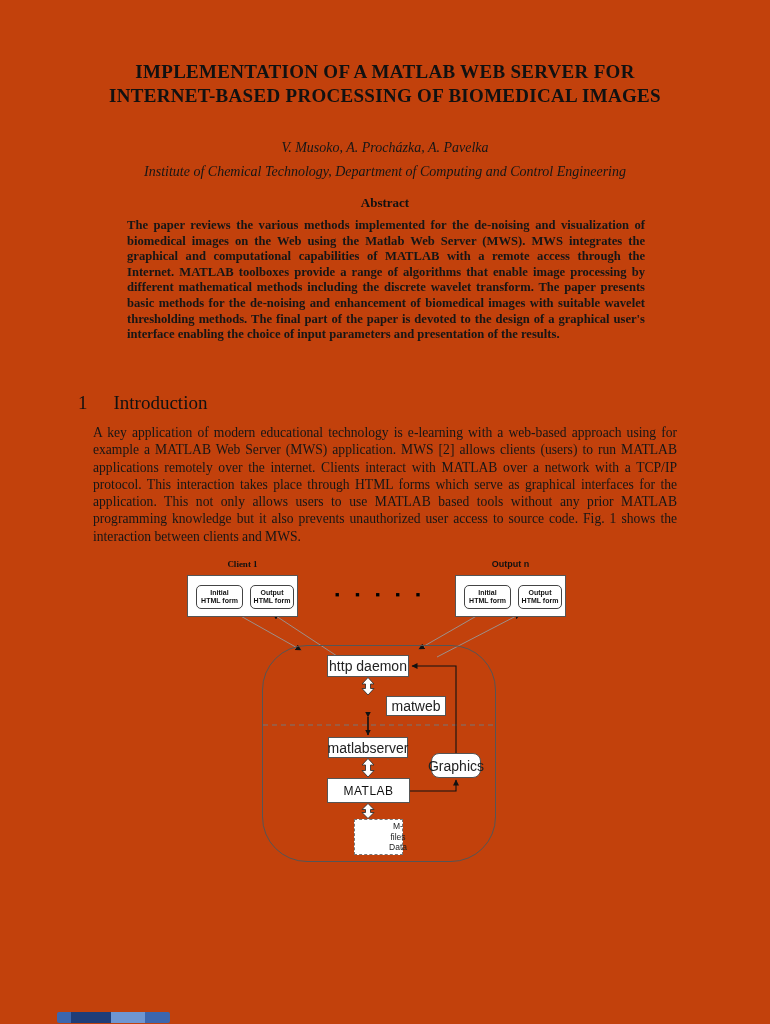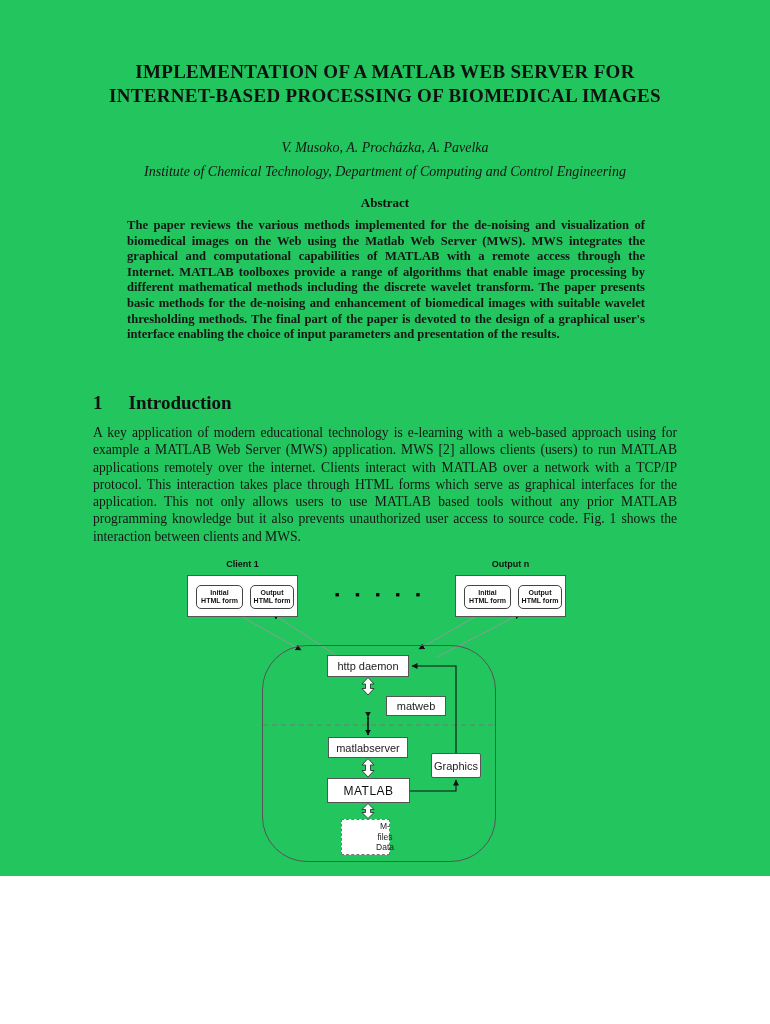--- a/index.html
+++ b/index.html
@@ -1,17 +1,17 @@
 <!DOCTYPE html>
 <html><head>
 <meta charset="utf-8">
 <style>
   html,body{margin:0;padding:0;background:#fff;}
   .page{
-    position:relative;width:770px;height:876px;background:#22c55e;
+    position:relative;width:770px;height:1024px;background:#c2410c;
     font-family:"Liberation Serif","DejaVu Serif",serif;color:#1a1a1a;
     overflow:hidden;
   }
   .abs{position:absolute;}
   .title{
     left:85px;top:60px;width:600px;text-align:center;
     font-size:19px;font-weight:bold;line-height:24px;letter-spacing:.3px;color:#111;
   }
   .authors{
     left:85px;top:140px;width:600px;text-align:center;
@@ -24,22 +24,22 @@
   .abstract-heading{
     left:85px;top:195px;width:600px;text-align:center;
     font-size:13px;font-weight:bold;color:#111;
   }
   .abstract-body{
     left:127px;top:218px;width:518px;
     font-size:12.6px;font-weight:bold;line-height:15.6px;
     text-align:justify;color:#161616;
   }
   .section-heading{
-    left:93px;top:392px;width:584px;
-    font-size:19px;font-weight:bold;color:#111;
+    left:78px;top:392px;width:584px;
+    font-size:19px;font-weight:normal;color:#111;
   }
   .section-heading .num{margin-right:26px;}
   .body-par{
     left:93px;top:424px;width:584px;
     font-size:13.6px;line-height:17.3px;text-align:justify;color:#161616;
   }
   .closing-par{
     left:93px;top:903px;width:584px;
     font-size:13.6px;line-height:17.3px;text-align:justify;color:#161616;
   }
@@ -66,25 +66,25 @@
   .pre{white-space:pre-line;}
   .dots{
     position:absolute;text-align:center;font-size:7px;letter-spacing:0;
     word-spacing:14px;color:#000;
   }
   .server-rect{
     position:absolute;border:1px solid #555;border-radius:45px;background:transparent;
   }
   .node-box{
     position:absolute;border:1px solid #555;background:#fff;
-    font-size:11px;text-align:center;color:#222;
+    font-size:14px;text-align:center;color:#222;
     display:flex;align-items:center;justify-content:center;
   }
   .node-matlab{font-weight:normal;font-size:12px;letter-spacing:.5px;color:#111;}
-  .node-graphics{border-radius:2px;}
+  .node-graphics{border-radius:8px;}
   .node-mfiles{border:1px dashed #777;font-size:8.5px;line-height:10.5px;}
   
   .frag-bar{
     position:absolute;left:57px;top:1012px;width:113px;height:11px;
     border-radius:2px;overflow:hidden;display:flex;
   }
   .frag-bar .seg{height:100%;}
 </style>
 </head>
 <body>
@@ -127,21 +127,21 @@
 
       <path d="M365.5,128 L362,128 L368,121.5 L374,128 L370.5,128 L370.5,132.5 L374,132.5 L368,139 L362,132.5 L365.5,132.5 Z" fill="#fff" stroke="#333" stroke-width="0.9"></path>
       <path d="M365.5,209 L362,209 L368,202.5 L374,209 L370.5,209 L370.5,214.5 L374,214.5 L368,221 L362,214.5 L365.5,214.5 Z" fill="#fff" stroke="#333" stroke-width="0.9"></path>
       <path d="M365.5,253.5 L362,253.5 L368,247.5 L374,253.5 L370.5,253.5 L370.5,256.5 L374,256.5 L368,262.5 L362,256.5 L365.5,256.5 Z" fill="#fff" stroke="#333" stroke-width="0.9"></path>
 
       <path d="M410,235 L456,235 L456,224" fill="none" stroke="#111" stroke-width="1.1" marker-end="url(#arr)"></path>
 
       <path d="M456,197 L456,110 L412,110" fill="none" stroke="#111" stroke-width="1.1" marker-end="url(#arr)"></path>
     </svg>
 
-    <div class="client-label" style="left:187px;top:3px;width:111px;">Client 1</div>
+    <div class="client-label" style="left:187px;top:3px;width:111px;font-family:Liberation Serif, serif;">Client 1</div>
     <div class="client-box" style="left:187px;top:19px;width:111px;height:42px;"></div>
     <div class="form-box pre" style="left:196px;top:29px;width:47px;height:24px;">Initial
 HTML form</div>
     <div class="form-box pre" style="left:250px;top:29px;width:44px;height:24px;">Output
 HTML form</div>
 
     <div class="dots" style="left:315px;top:35px;width:125px;">■ ■ ■ ■ ■</div>
 
     <div class="client-label" style="left:455px;top:3px;width:111px;">Output n</div>
     <div class="client-box" style="left:455px;top:19px;width:111px;height:42px;"></div>
@@ -150,21 +150,21 @@
     <div class="form-box pre" style="left:518px;top:29px;width:44px;height:24px;">Output
 HTML form</div>
 
     <div class="server-rect" style="left:262px;top:89px;width:234px;height:217px;"></div>
 
     <div class="node-box" style="left:327px;top:99px;width:82px;height:22px;">http daemon</div>
     <div class="node-box" style="left:338px;top:140px;width:60px;height:20px;margin-left:48px;">matweb</div>
     <div class="node-box" style="left:328px;top:181px;width:80px;height:21px;">matlabserver</div>
     <div class="node-box node-graphics" style="left:431px;top:197px;width:50px;height:25px;">Graphics</div>
     <div class="node-box node-matlab" style="left:327px;top:222px;width:83px;height:25px;">MATLAB</div>
-    <div class="node-box node-mfiles pre" style="left:341px;top:263px;width:49px;height:36px;padding-left:39px;">M-files
+    <div class="node-box node-mfiles pre" style="left:354px;top:263px;width:49px;height:36px;padding-left:39px;">M-files
 Data</div>
   </div>
 
 
 
   <div class="frag-bar">
     <span class="seg" style="width: 14px; background: rgb(60, 102, 174);"></span>
     <span class="seg" style="width: 40px; background: rgb(30, 61, 120);"></span>
     <span class="seg" style="width: 34px; background: rgb(110, 150, 210);"></span>
     <span class="seg" style="flex: 1 1 0%; background: rgb(60, 102, 174);"></span>

